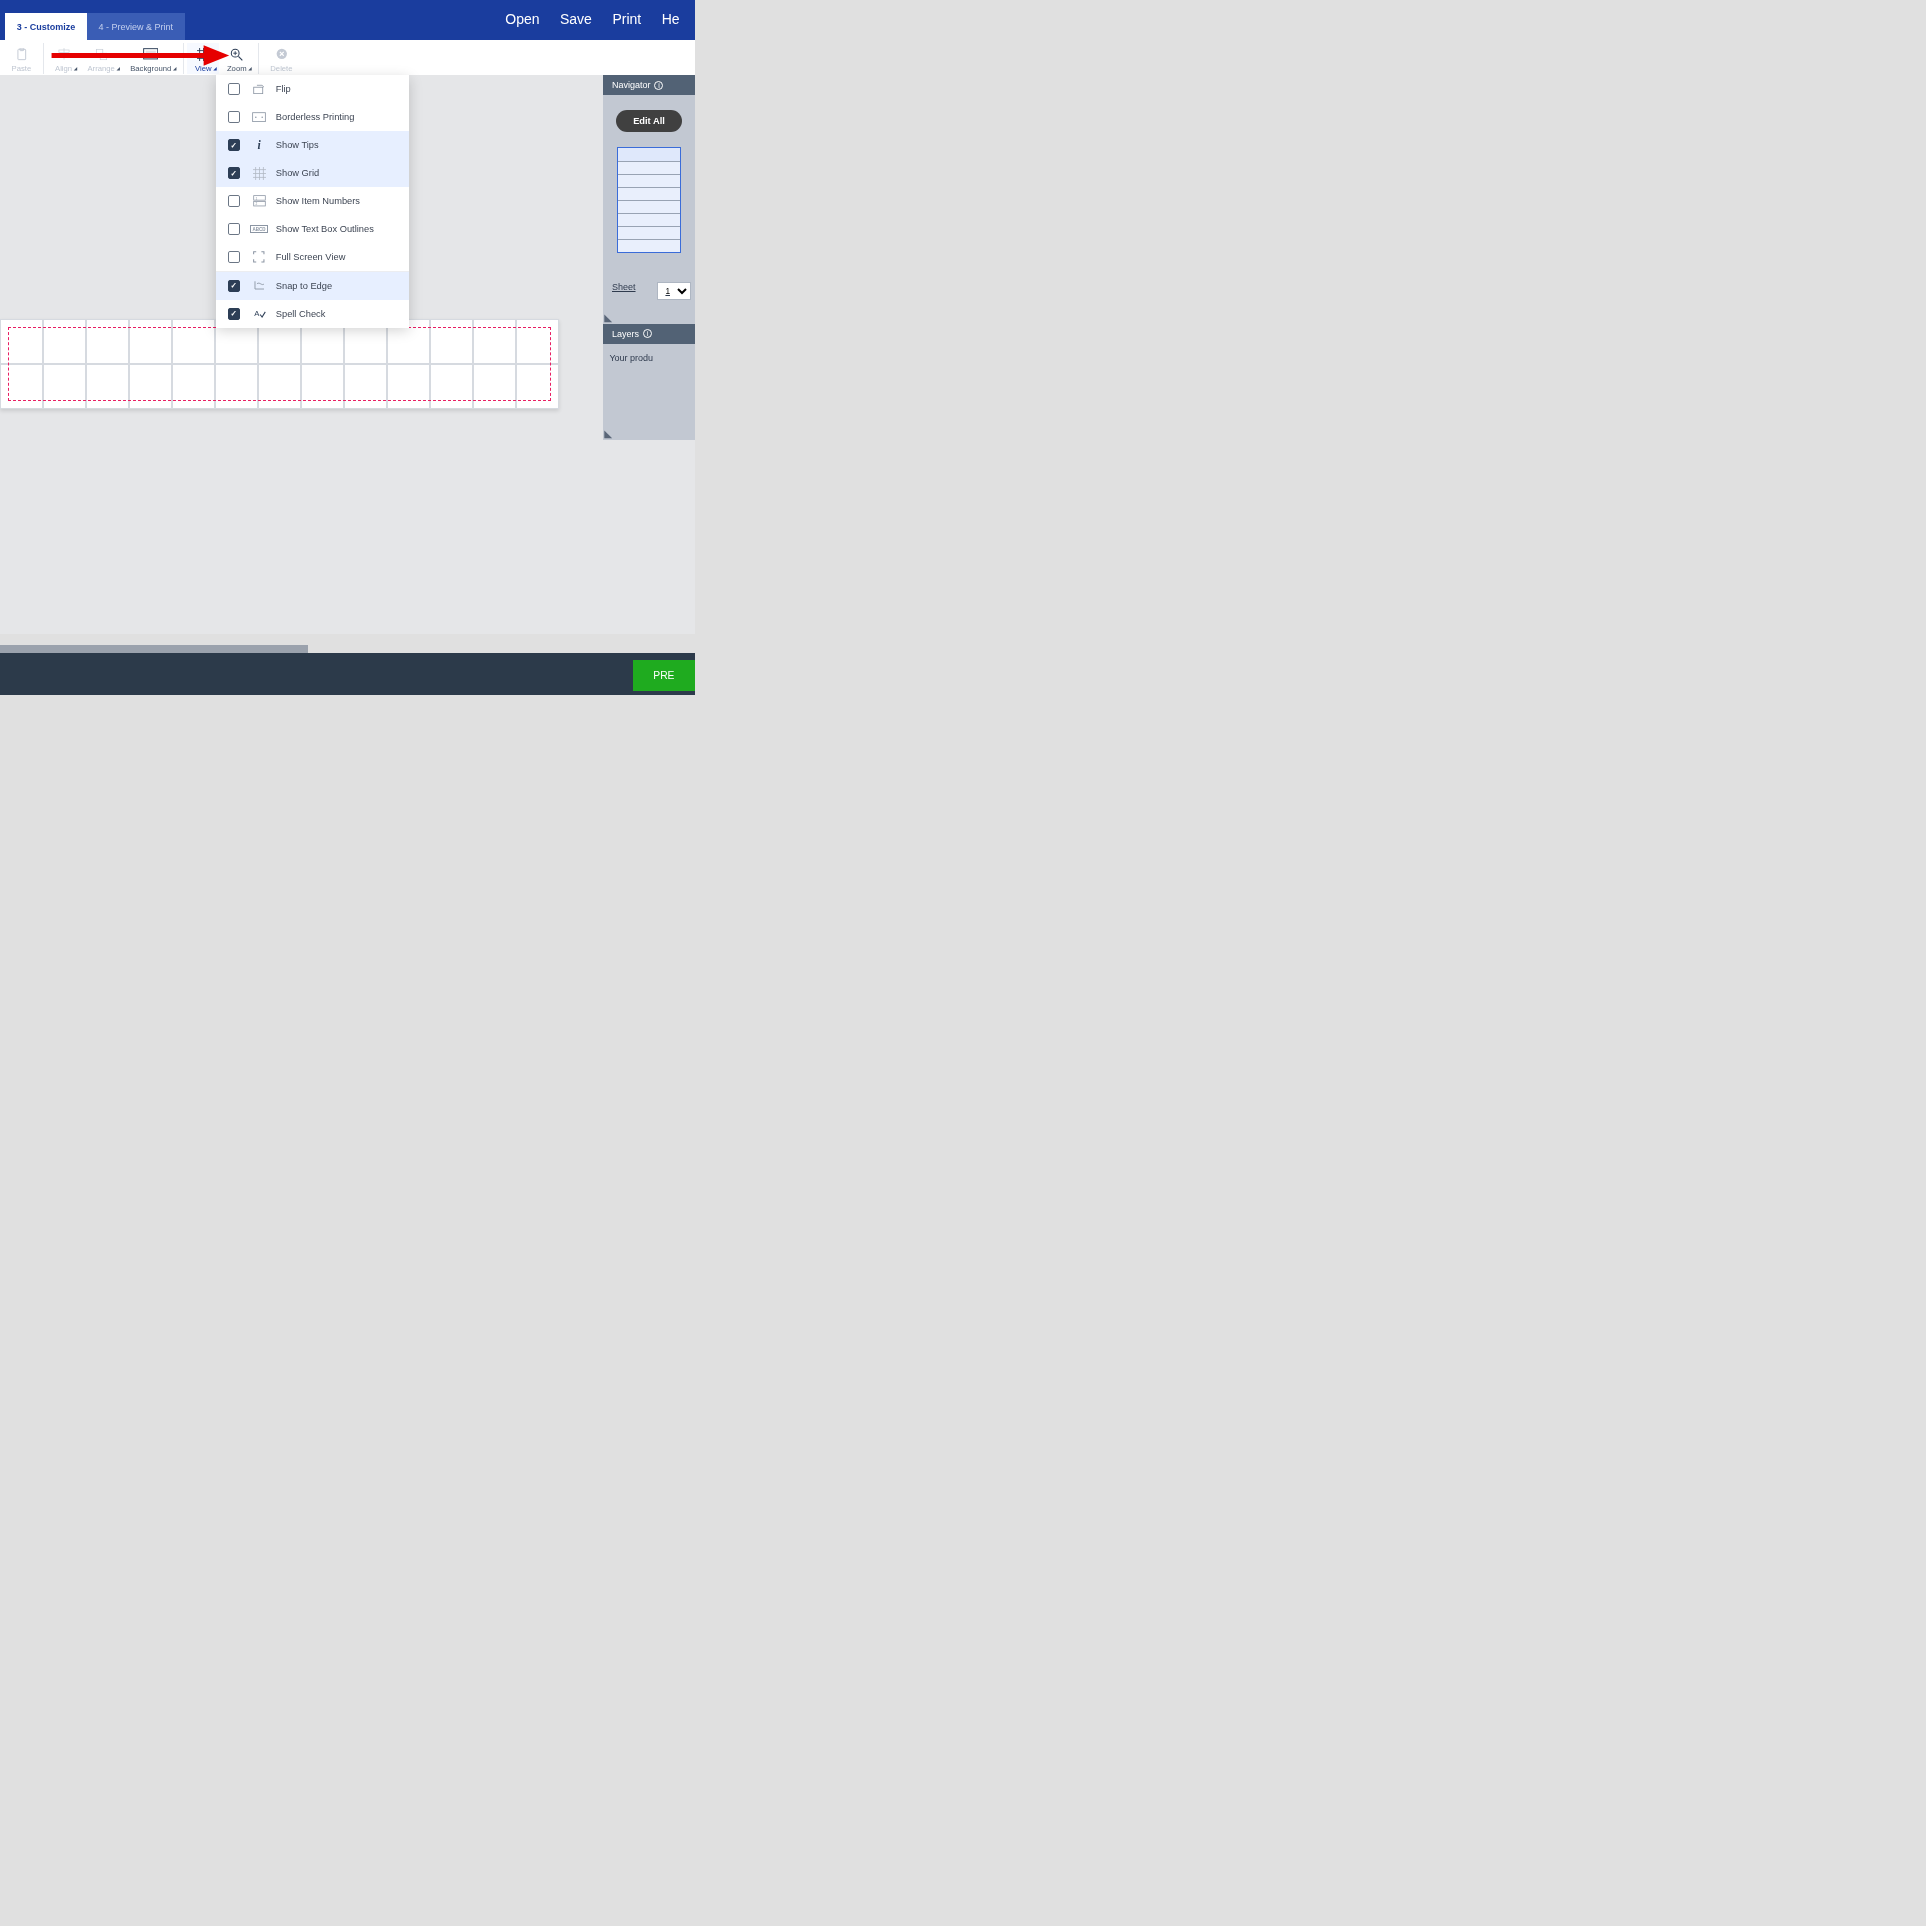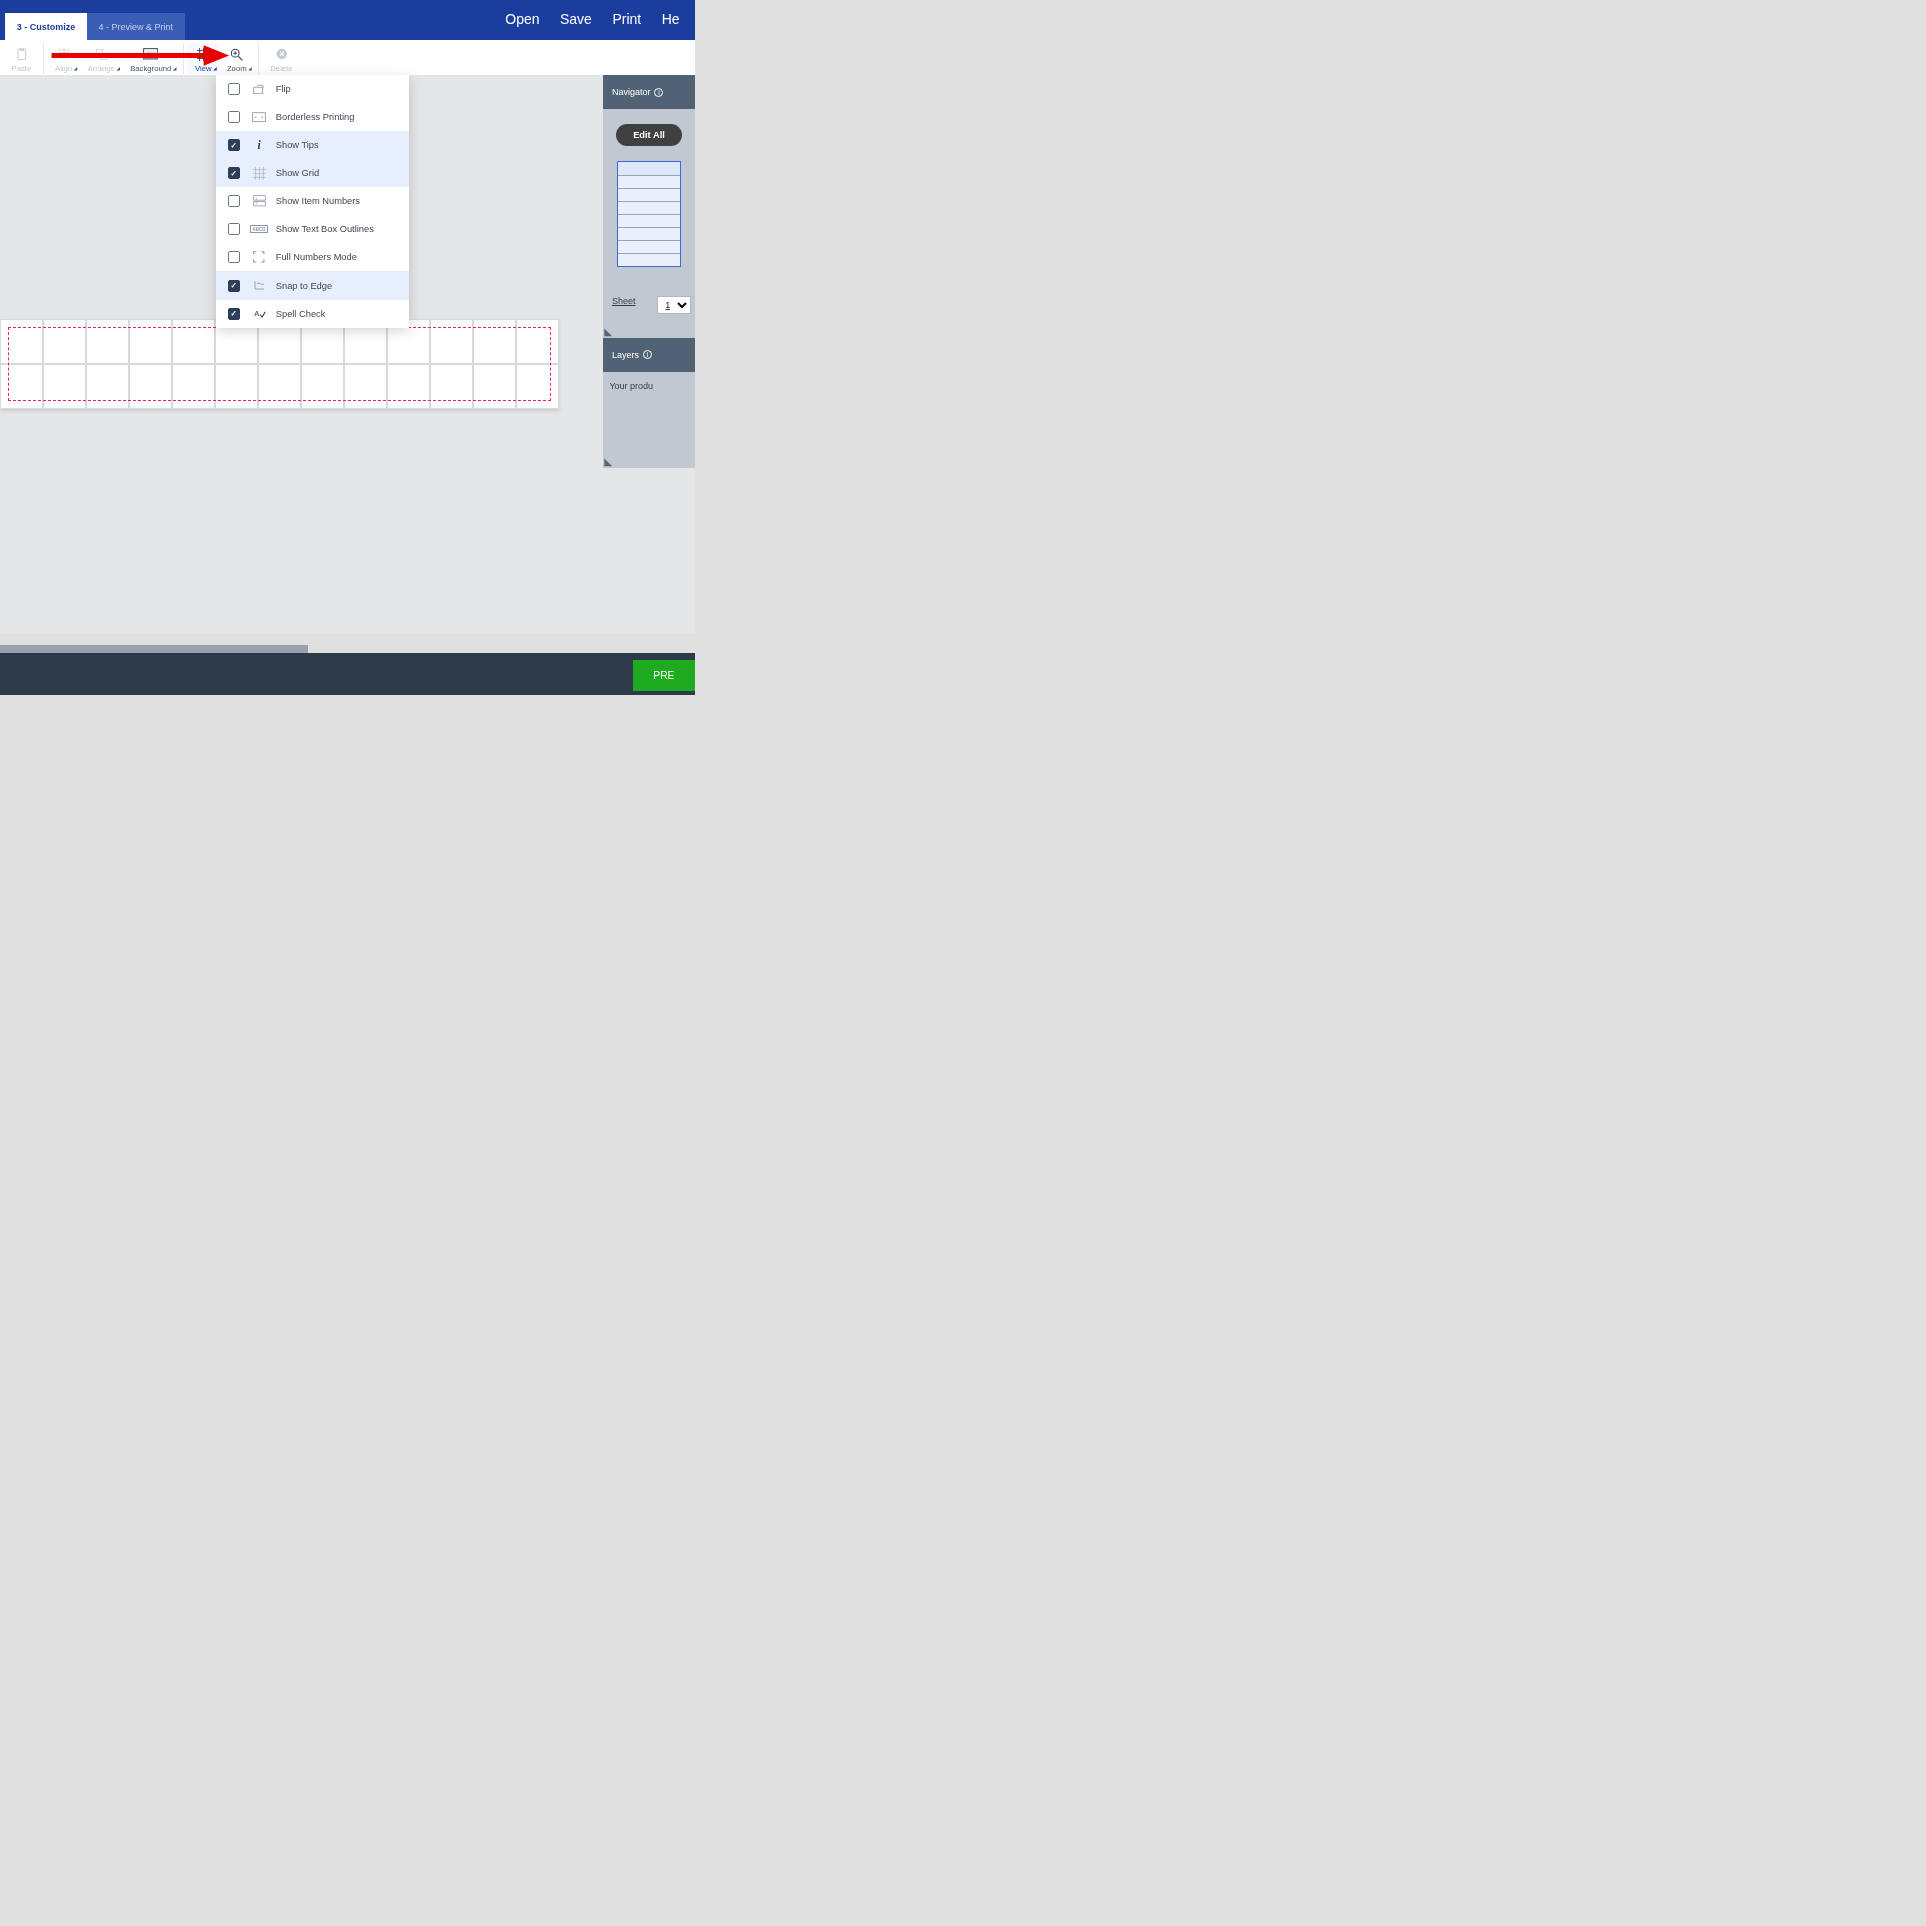--- a/index.html
+++ b/index.html
@@ -33,21 +33,21 @@
 .dd-label { font-size: 9.3px; color: #3d4553; }
 .dd-divider { height: 0.6px; background: #ecedf0; }
 
 .canvas-area { position: absolute; left: 0; top: 75px; width: 604px; height: 559px; background: #e5e6e8; }
 .label-sheet { position: absolute; left: 0; top: 244px; width: 559px; height: 90px; background: #fff; box-shadow: 0 1.9px 3.9px rgba(0,0,0,0.12); }
 .label-grid { display: grid; grid-template-columns: repeat(13, 1fr); grid-template-rows: repeat(2, 1fr); height: 100%; }
 .label-cell { border: 0.6px solid #d6dae0; }
 .label-cut { position: absolute; inset: 7.7px; border: 1.3px dashed #e91e63; pointer-events: none; }
 
 .side { position: absolute; right: 0; top: 75px; width: 92px; height: 559px; background: #e5e6e8; }
-.panel-head { background: #526275; color: #fff; font-size: 9px; font-weight: 500; padding: 12px 9px; display: flex; align-items: center; gap: 3.9px; }
+.panel-head { background: #526275; color: #fff; font-size: 9px; font-weight: 500; padding: 5px 9px; display: flex; align-items: center; gap: 3.9px; }
 .panel-head .info { font-size: 7px; border: 1px solid #fff; border-radius: 50%; width: 9px; height: 9px; display: flex; align-items: center; justify-content: center; }
 .panel-body { padding: 9px; position: relative; background: #c2c8d2; }
 .edit-all { background: #404040; color: #fff; border-radius: 13px; padding: 5.8px 16.7px; font-size: 9.3px; font-weight: 600; border: none; cursor: pointer; display: block; margin: 6.4px auto 15.4px; }
 .mini-sheet { width: 64px; height: 106px; background: #fff; border: 1.9px solid #3a6cd9; margin: 0 auto 26px; display: flex; flex-direction: column; }
 .mini-row { flex: 1; border-bottom: 1px solid #99a3b3; background: #e9effc; }
 .mini-row:first-child { background: #dfe8fb; }
 .mini-row:last-child { border-bottom: none; }
 .sheet-ctrl { display: flex; gap: 21px; font-size: 9px; color: #2f3b4e; padding: 2.6px 0 13px; text-decoration: underline; }
 .sheet-ctrl select { width: 36px; height: 18px; border: 1px solid #aeb6c2; background: #fff; font-size: 8.3px; padding: 0 3.9px; }
 .resize-handle { position: absolute; bottom: 1.3px; left: 1.3px; font-size: 10.3px; color: #5a6678; }
@@ -253,21 +253,21 @@
         </div>
         <span class="dd-label">Show Text Box Outlines</span>
       </div>
       <div class="dd-item">
         <div class="dd-checkbox"></div>
         <div class="dd-icon">
           <svg width="11.6" height="11.6" viewBox="0 0 18 18">
             <path d="M1 5V1h4M17 5V1h-4M1 13v4h4M17 13v4h-4" fill="none" stroke="#8b95a3" stroke-width="1.6"></path>
           </svg>
         </div>
-        <span class="dd-label">Full Numbers Mode</span>
+        <span class="dd-label">Full Screen View</span>
       </div>
       <div class="dd-divider"></div>
       <div class="dd-item hl">
         <div class="dd-checkbox checked"></div>
         <div class="dd-icon">
           <svg width="13" height="11.6" viewBox="0 0 20 18">
             <path d="M3 2v12h14" fill="none" stroke="#8b95a3" stroke-width="1.4"></path>
             <path d="M6 6c4-4 8 4 11 0" fill="none" stroke="#8b95a3" stroke-width="1.4"></path>
           </svg>
         </div>

